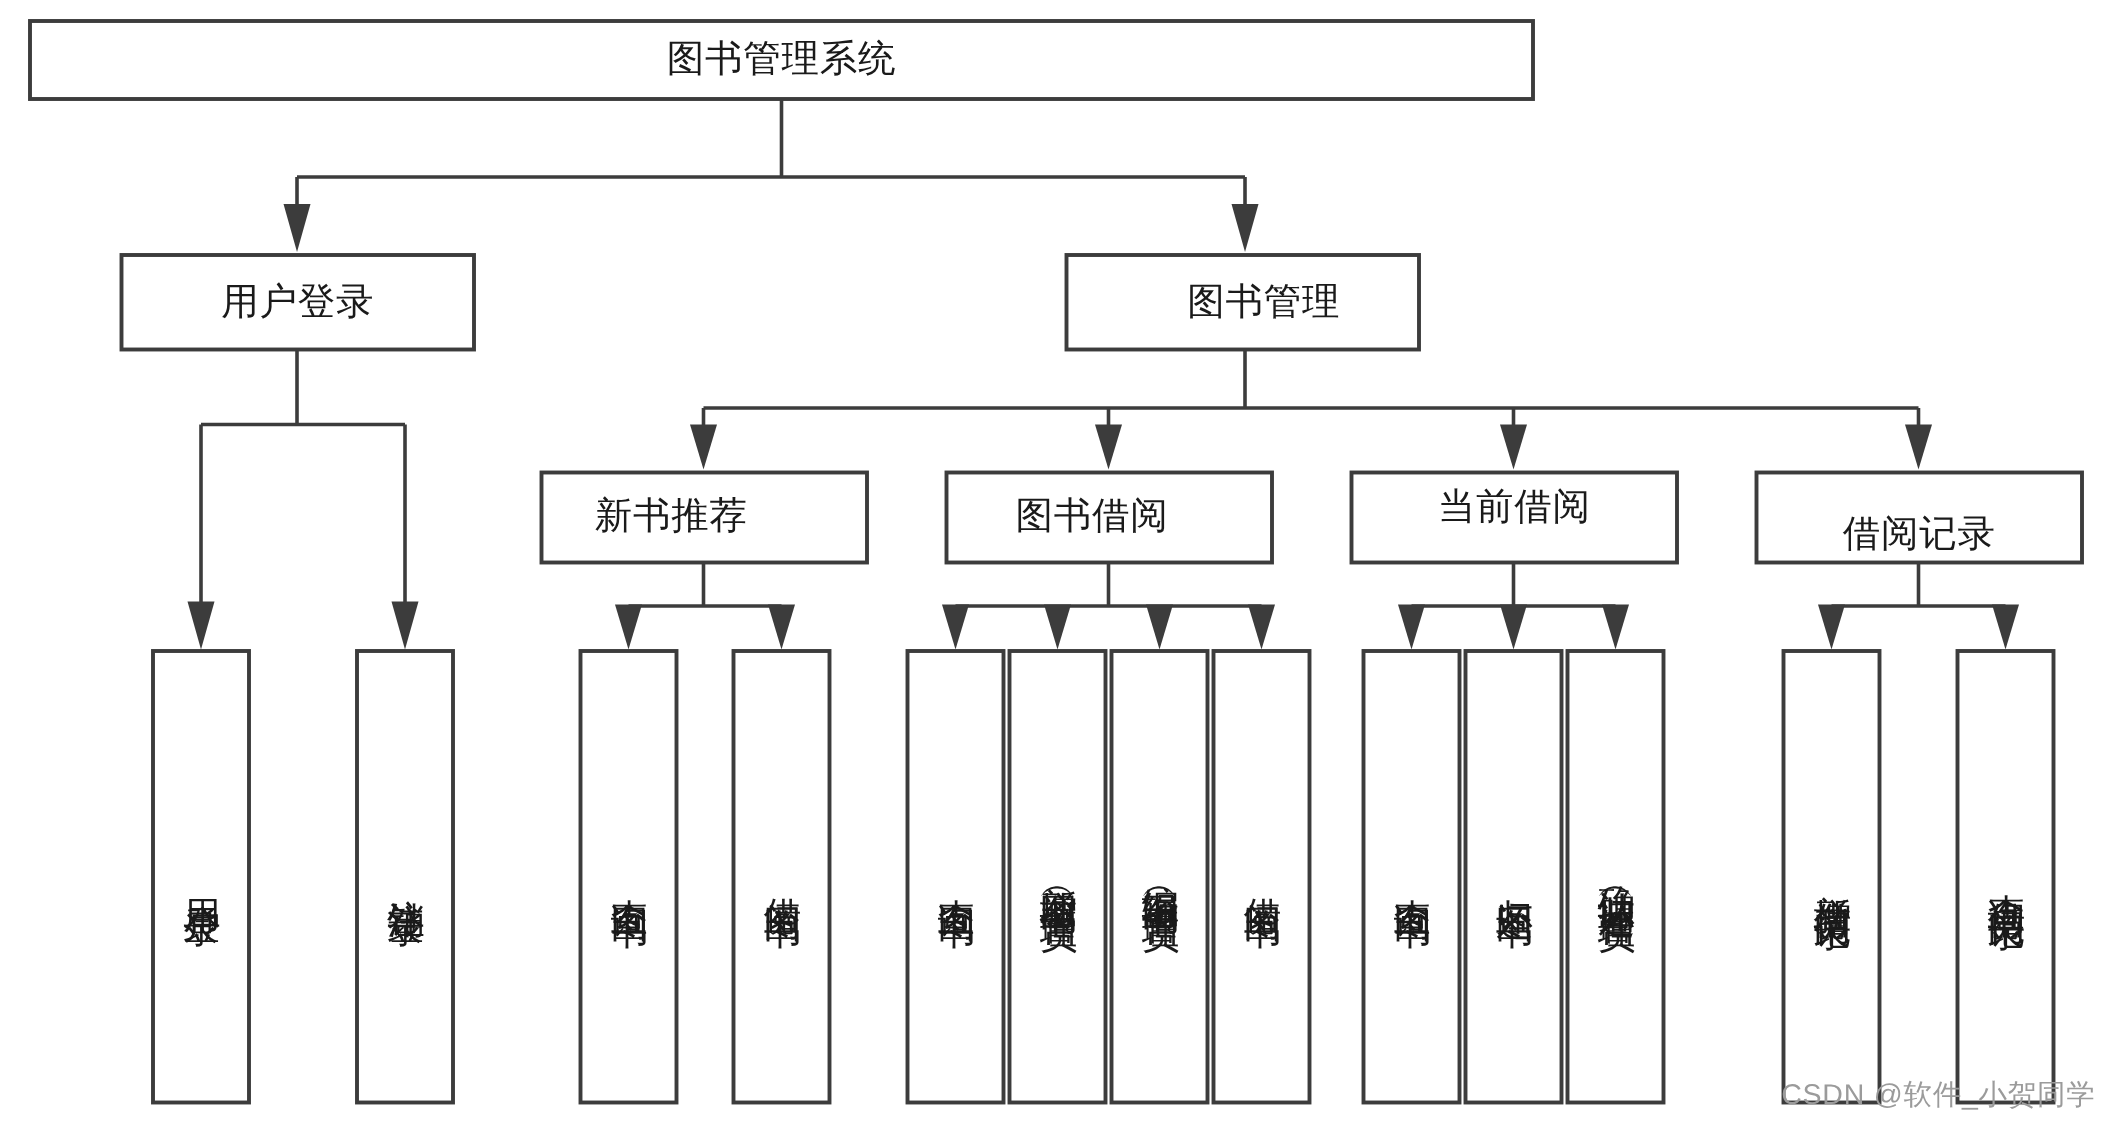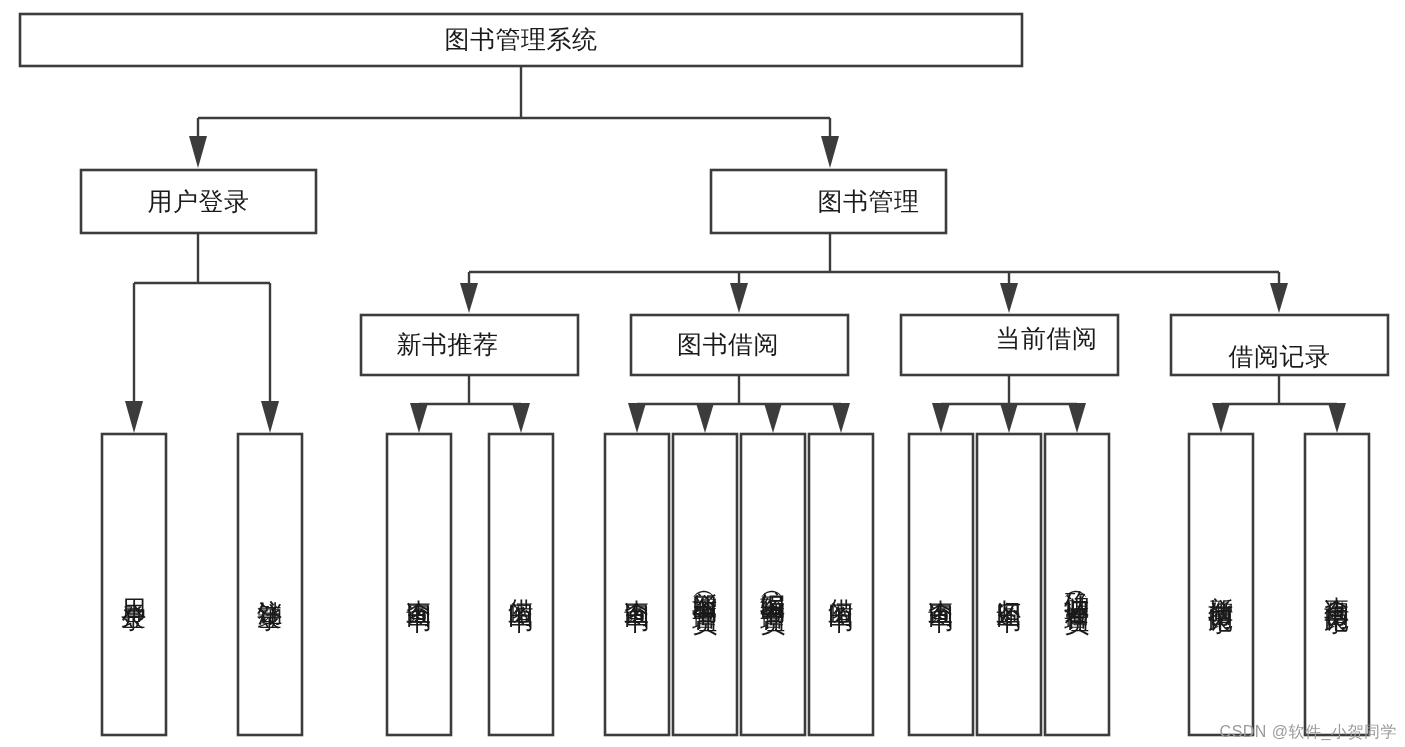--- a/index.html
+++ b/index.html
@@ -61,21 +61,21 @@
     font-size: 25px;
     line-height: 1.05;
     letter-spacing: 3px;
     align-items: center;
     justify-content: center;
   }
   .watermark {
     position: absolute;
     right: 8px;
     bottom: 4px;
-    font-size: 16px;
+    font-size: 19px;
     color: #9b9b9b;
     letter-spacing: 0.5px;
     white-space: nowrap;
     user-select: none;
   }
 </style>
 </head>
 <body>
 
 <div id="canvas">
@@ -173,25 +173,25 @@
     <rect class="node-rect" x="977" y="434" width="64" height="301"></rect>
     <rect class="node-rect" x="1045" y="434" width="64" height="301"></rect>
 
     <rect class="node-rect" x="1189" y="434" width="64" height="301"></rect>
     <rect class="node-rect" x="1305" y="434" width="64" height="301"></rect>
   </svg>
 
   <div class="node-label horizontal" style="left:20px; top:14px; width:1002px; height:52px;">图书管理系统</div>
 
   <div class="node-label horizontal" style="left:81px; top:170px; width:235px; height:63px;">用户登录</div>
-  <div class="node-label horizontal" style="left:751px; top:170px; width:235px; height:63px;">图书管理</div>
+  <div class="node-label horizontal" style="left:725px; top:170px; width:235px; height:63px;">图书管理</div>
 
   <div class="node-label horizontal" style="left:361px; top:315px; width:173px; height:60px;">新书推荐</div>
   <div class="node-label horizontal" style="left:631px; top:315px; width:194px; height:60px;">图书借阅</div>
-  <div class="node-label horizontal" style="left:938px; top:315px; width:217px; height:48px;">当前借阅</div>
+  <div class="node-label horizontal" style="left:901px; top:315px; width:217px; height:48px;">当前借阅</div>
   <div class="node-label horizontal" style="left:1171px; top:315px; width:217px; height:60px;margin-top:12px;">借阅记录</div>
 
   <div class="node-label vertical" style="left:102px; top:434px; width:64px; height:301px;">用户登录</div>
   <div class="node-label vertical" style="left:238px; top:434px; width:64px; height:301px;">注销登录</div>
 
   <div class="node-label vertical" style="left:387px; top:434px; width:64px; height:301px;">查询图书</div>
   <div class="node-label vertical" style="left:489px; top:434px; width:64px; height:301px;">借阅图书</div>
 
   <div class="node-label vertical" style="left:605px; top:434px; width:64px; height:301px;">查询图书</div>
   <div class="node-label vertical" style="left:673px; top:434px; width:64px; height:301px;">新增图书（管理员）</div>

